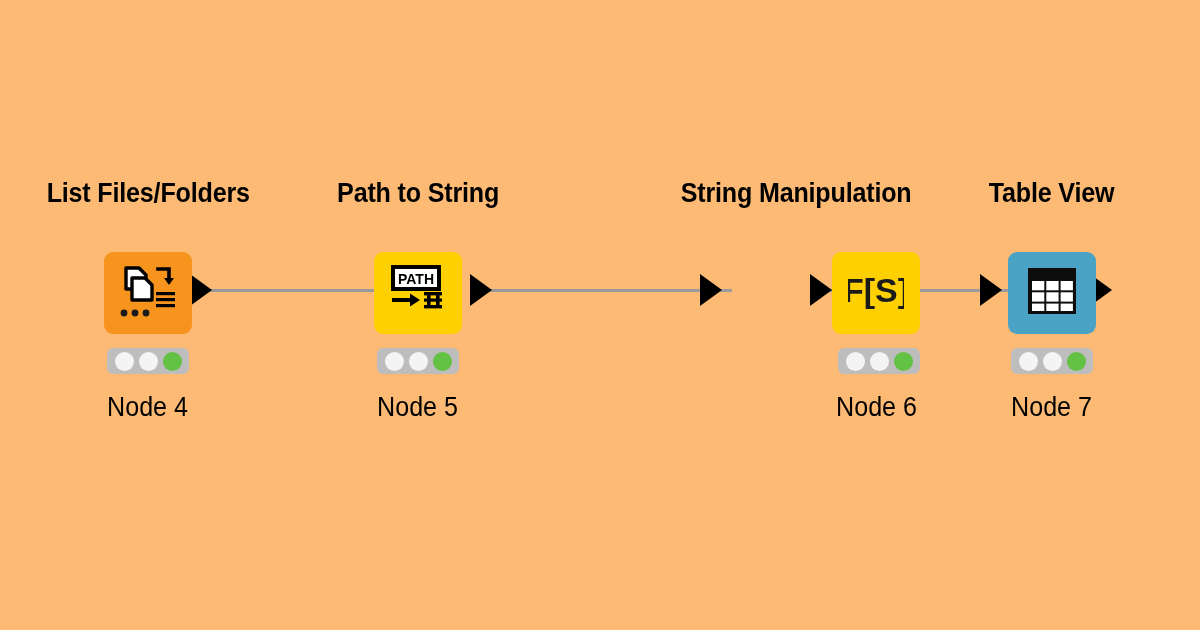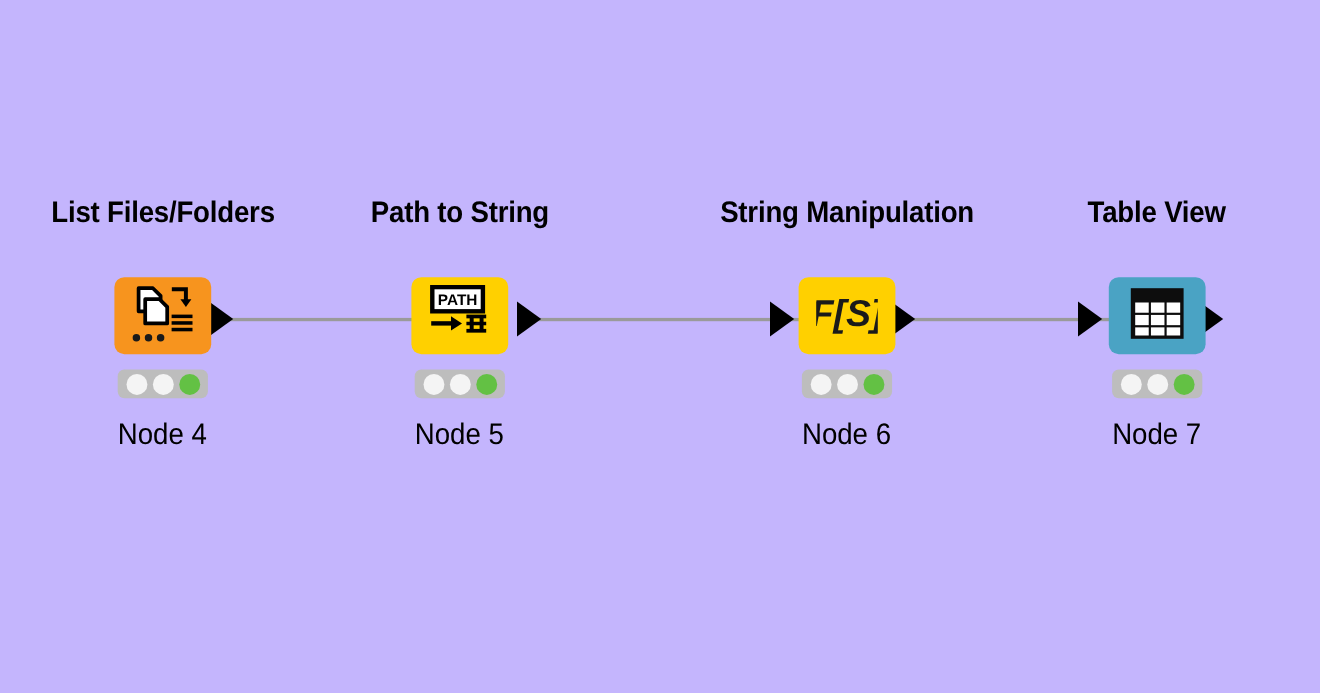--- a/index.html
+++ b/index.html
@@ -11,21 +11,21 @@
     width: 1200px;
     height: 630px;
     overflow: hidden;
     font-family: "Liberation Sans", sans-serif;
   }
 
   #canvas {
     position: relative;
     width: 1200px;
     height: 630px;
-    background: #c4b5fd;
+    background: #fdba74;
   }
 
   
   .wire {
     position: absolute;
     height: 3px;
     background: #9a9a9a;
     top: 289px;
   }
 
@@ -57,21 +57,21 @@
     white-space: nowrap;
     line-height: 1;
     height: 30px;
     transform: scaleX(0.93);
   }
 
   .node-box {
     position: relative;
     margin-top: 42px;
     width: 88px;
-    height: 70px;
+    height: 82px;
     border-radius: 9px;
     display: flex;
     align-items: center;
     justify-content: center;
   }
 
   .node-status {
     margin-top: 14px;
     width: 82px;
     height: 26px;
@@ -172,23 +172,23 @@
       </span>
     </div>
     <div class="node-status">
       <span class="lamp off"></span>
       <span class="lamp off"></span>
       <span class="lamp on"></span>
     </div>
     <div class="node-id">Node 5</div>
   </div>
 
-  <div class="node" style="left:620px;">
+  <div class="node" style="left:620px;align-items:flex-end;">
     <div class="node-title">String Manipulation</div>
-    <div class="node-box" style="background:#ffd000;font-style:italic;">
+    <div class="node-box" style="background:#ffd000;">
       <span class="glyph">
         <svg width="56" height="46" viewBox="0 0 56 46" xmlns="http://www.w3.org/2000/svg">
           <text x="28" y="34" font-family="'Liberation Sans', sans-serif" font-size="34" font-weight="bold" text-anchor="middle" fill="#1a1a1a">F[S]</text>
         </svg>
       </span>
     </div>
     <div class="node-status">
       <span class="lamp off"></span>
       <span class="lamp off"></span>
       <span class="lamp on"></span>

